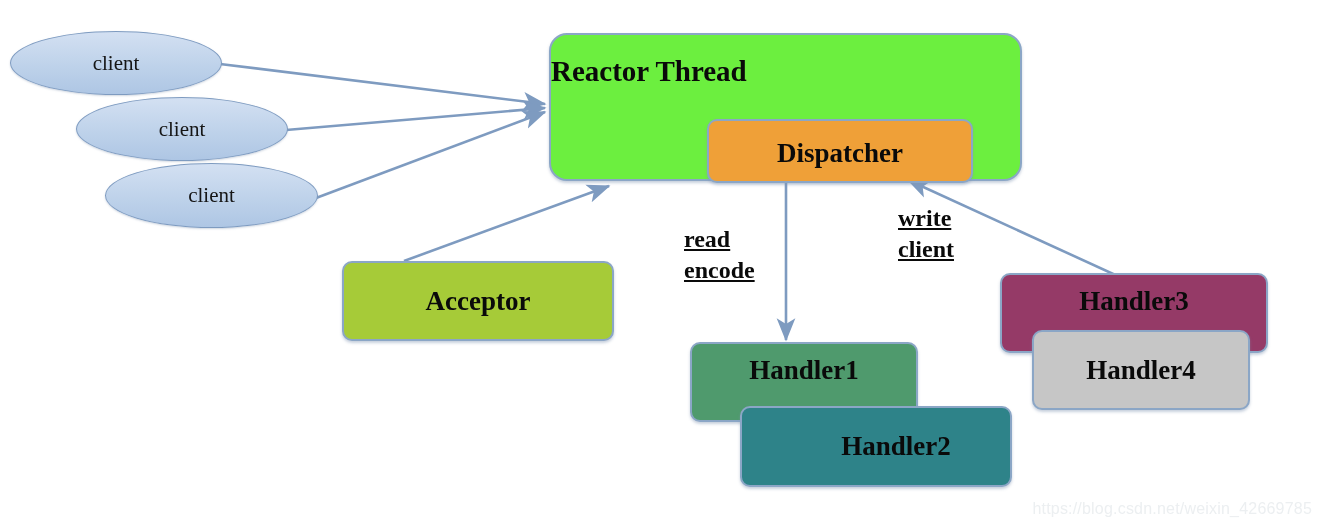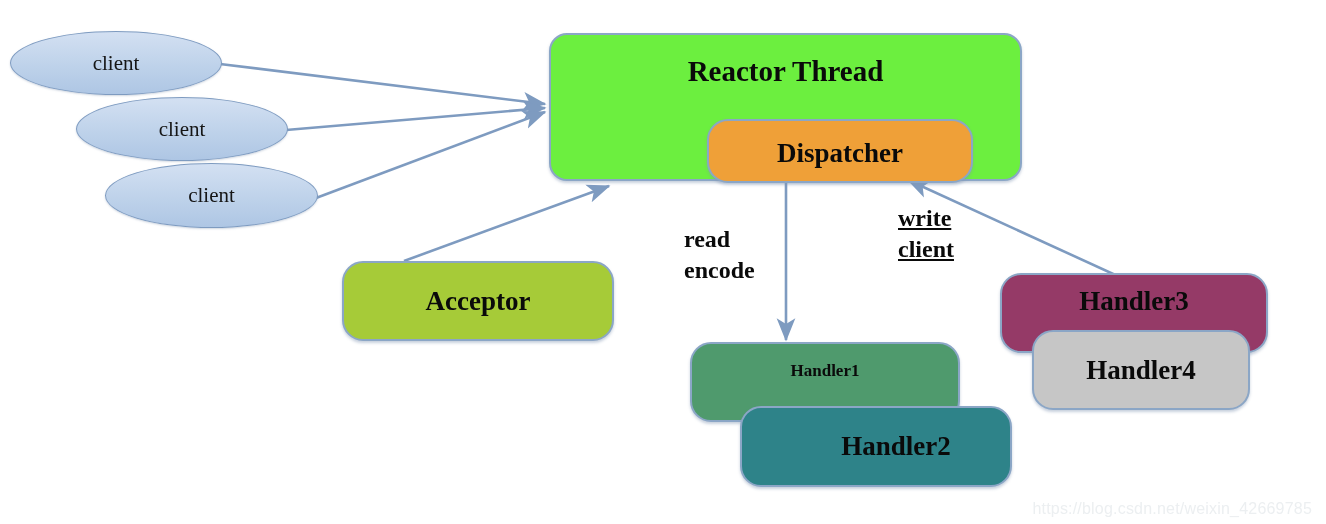--- a/index.html
+++ b/index.html
@@ -40,40 +40,40 @@
   .ellipse {
     border-radius: 50%;
     border: 1.6px solid #7e9bc0;
     background: linear-gradient(180deg, #d3e0f2 0%, #bed2ea 55%, #aec6e4 100%);
     font-weight: normal;
     font-size: 21px;
     color: #151515;
     box-shadow: 0 1px 2px rgba(120,140,170,0.35);
   }
   .box {
-    border-radius: 21px;
+    border-radius: 10px;
     border: 2px solid #8ba6c6;
     box-shadow: 0 2px 3px rgba(130,150,180,0.45);
   }
 
   
   .reactor      { background: #6cef3f; border-radius: 18px; }
   .dispatcher   { background: #efa038; }
   .acceptor     { background: #a6cb38; }
   .handler1     { background: #4f9a6d; }
   .handler2     { background: #2e8389; padding-left: 40px; }
   .handler3     { background: #953a67; }
   .handler4     { background: #c6c6c6; }
 
   .reactor-title {
     position: absolute;
     top: 22px;
     left: 0;
     right: 0;
-    text-align: center;
+    text-align: left;
     font-size: 29px;
     font-weight: bold;
     color: #0a0a0a;
   }
 
   
   .edge-label {
     position: absolute;
     font-size: 24px;
     font-weight: bold;
@@ -138,37 +138,37 @@
 
     <div class="node box dispatcher" style="left:156px; top:84px; width:266px; height:64px; font-size:27px;">
       <span style="position:relative; top:2px;">Dispatcher</span>
     </div>
   </div>
 
   <div class="node box acceptor" style="left:342px; top:261px; width:272px; height:80px; font-size:27px;">
     <span>Acceptor</span>
   </div>
 
-  <div class="node box handler1" style="left:690px; top:342px; width:270px; height:80px; font-size:17px;">
+  <div class="node box handler1" style="left:690px; top:342px; width:228px; height:80px; font-size:27px;">
     <span style="position:relative; top:-12px;">Handler1</span>
   </div>
 
   <div class="node box handler2" style="left:740px; top:406px; width:272px; height:81px; font-size:27px;">
     <span>Handler2</span>
   </div>
 
   <div class="node box handler3" style="left:1000px; top:273px; width:268px; height:80px; font-size:27px;">
     <span style="position:relative; top:-12px;font-family:Liberation Serif, serif;">Handler3</span>
   </div>
 
   <div class="node box handler4" style="left:1032px; top:330px; width:218px; height:80px; font-size:27px;">
     <span>Handler4</span>
   </div>
 
-  <div class="edge-label" style="left:684px; top:224px;">
+  <div class="edge-label" style="left:684px; top:224px;text-decoration:underline;">
     <div>read</div>
     <div>encode</div>
   </div>
 
   <div class="edge-label" style="left:898px; top:203px;text-decoration:underline;">
     <div>write</div>
     <div>client</div>
   </div>
 
   <div class="watermark">https://blog.csdn.net/weixin_42669785</div>

